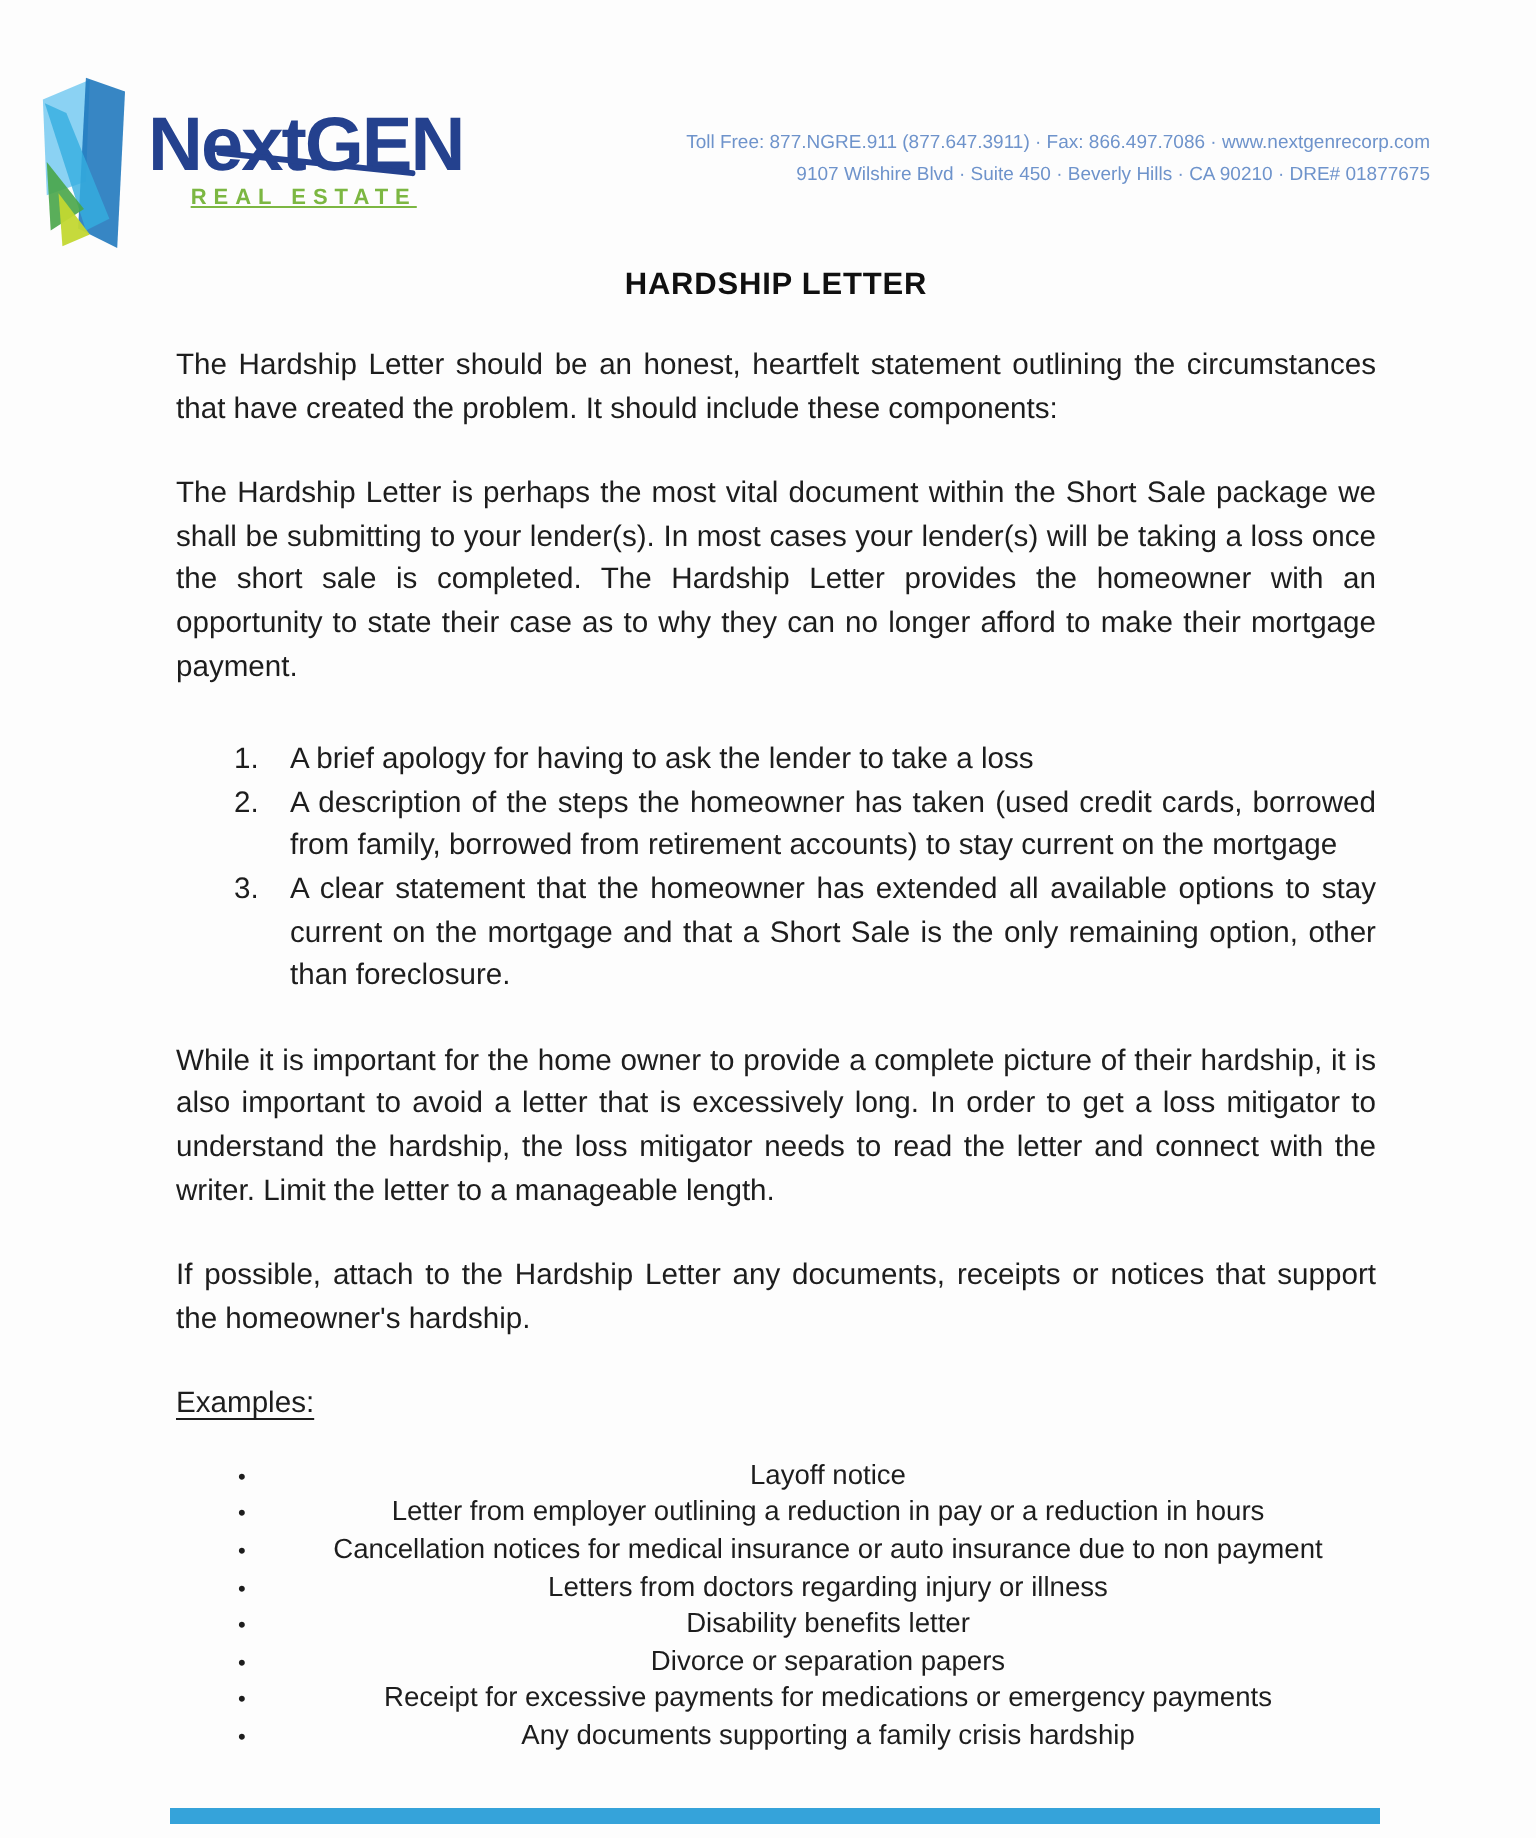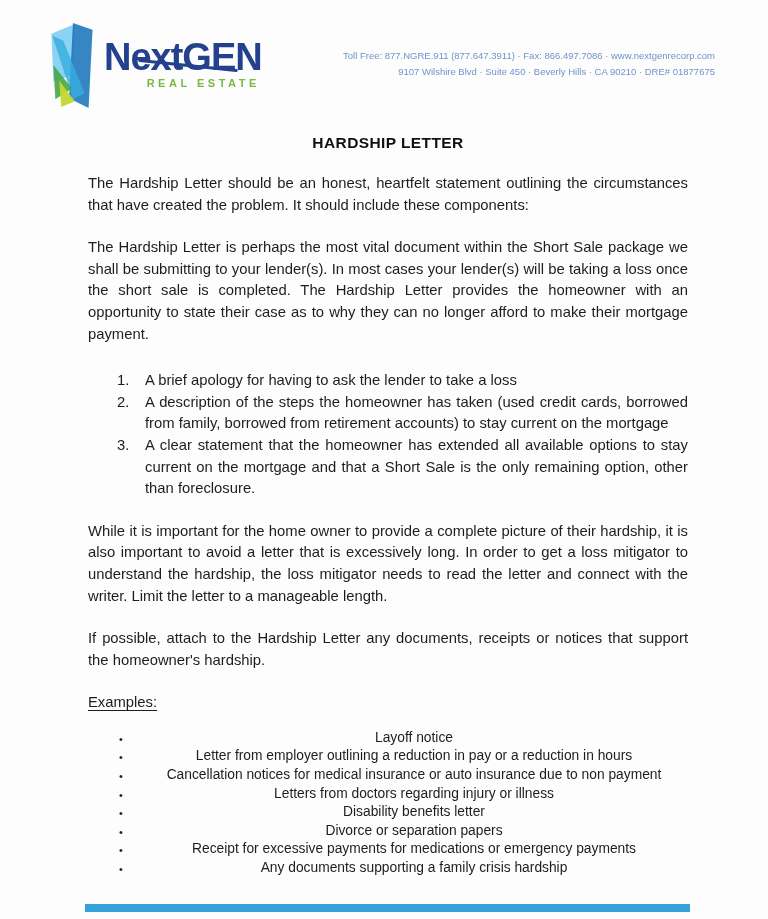--- a/index.html
+++ b/index.html
@@ -12,23 +12,22 @@
     font-family: "Liberation Sans", sans-serif;
     color: #1d1d1d;
     overflow: hidden;
   }
 
   
   .letterhead {
     display: flex;
     justify-content: space-between;
     align-items: flex-start;
-    padding: 20px 53px 0 15px;
+    padding: 36px 53px 0 15px;
     height: 118px;
-    margin-left: 30px;
   }
   .logo { display: flex; align-items: flex-start; }
   .logo-mark { width: 52px; height: 90px; flex: 0 0 auto; }
   .logo-text { margin-left: 7px; padding-top: 18px; position: relative; }
   .brand {
     font-size: 38px;
     font-weight: 600;
     letter-spacing: -1px;
     line-height: 1;
     color: #24418e;
@@ -41,23 +40,24 @@
     height: 2.5px;
     background: #24418e;
     border-radius: 2px;
     transform: rotate(6deg);
   }
   .tagline {
     font-size: 11px;
     font-weight: 700;
     letter-spacing: 3.5px;
     color: #7cb742;
-    text-align: right;
+    text-align: center;
     margin-top: 1px;
     padding-right: 2px;
+    text-decoration: underline;
   }
   .contact {
     text-align: right;
     font-size: 9.5px;
     line-height: 15.5px;
     color: #6e93cb;
     padding-top: 28px;
     white-space: nowrap;
   }
 

